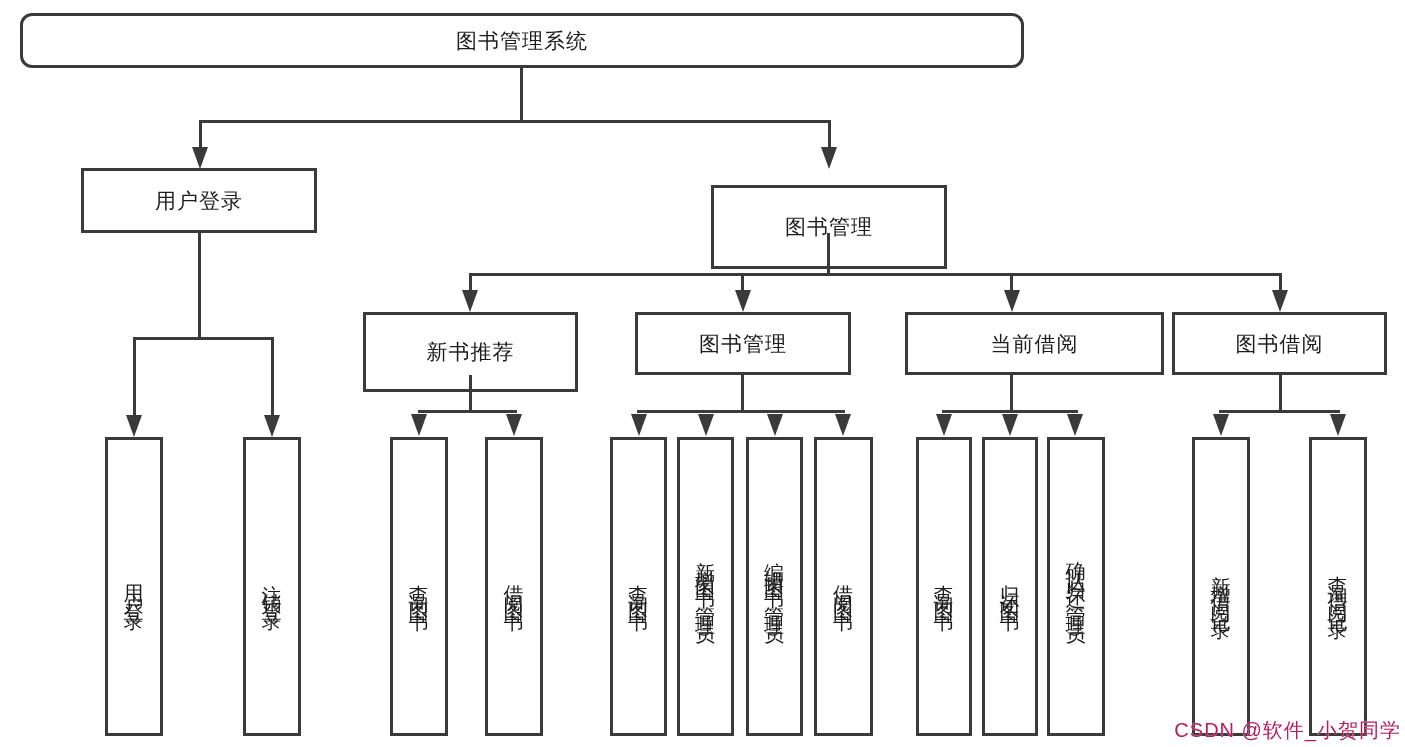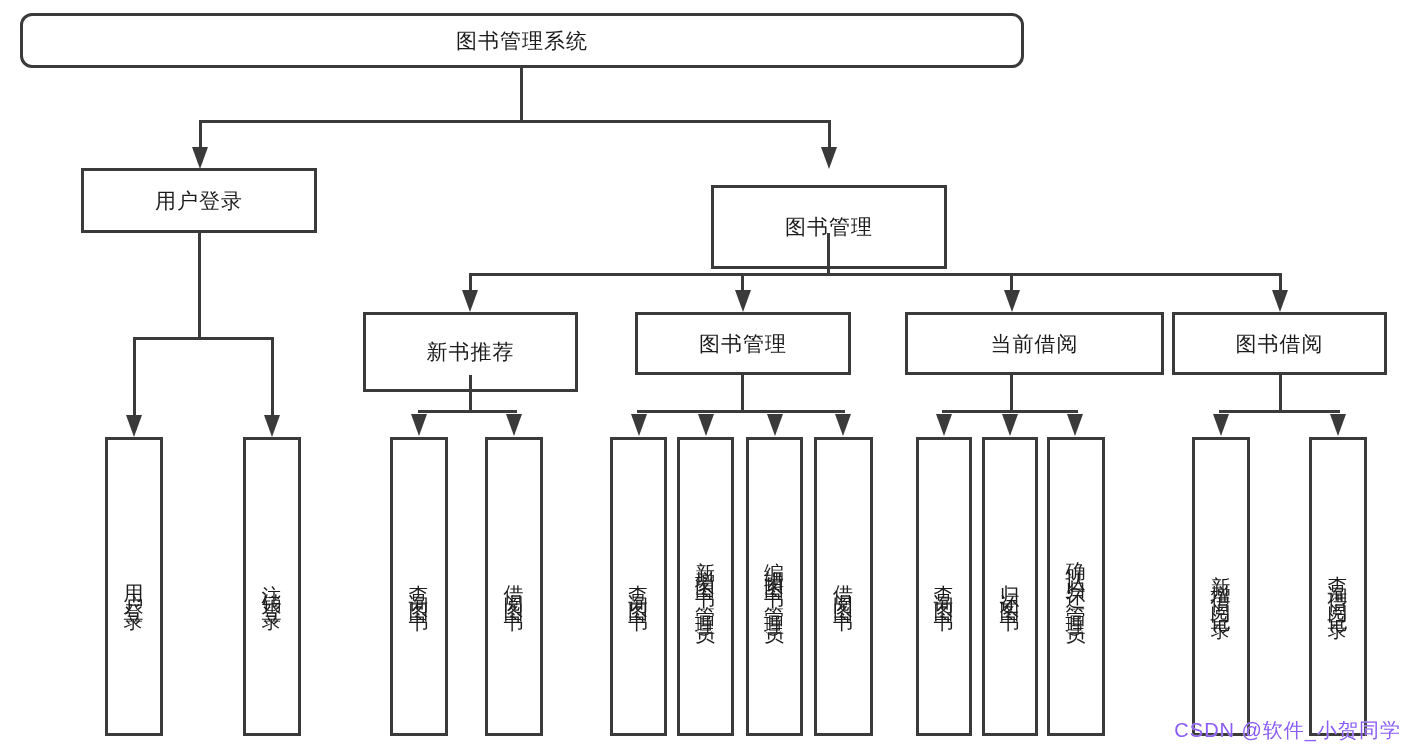--- a/index.html
+++ b/index.html
@@ -65,21 +65,21 @@
     border-right: 8px solid transparent;
     border-top: 22px solid #3a3a3a;
   }
 
   
   .watermark {
     position: absolute;
     right: 4px;
     bottom: 3px;
     font-size: 20px;
-    color: #8b5cf6;
+    color: #be185d;
     letter-spacing: 1px;
     z-index: 10;
     text-shadow: 0 0 1px #ffffff;
     white-space: nowrap;
   }
 </style>
 </head>
 <body>
 
 <div class="canvas">

